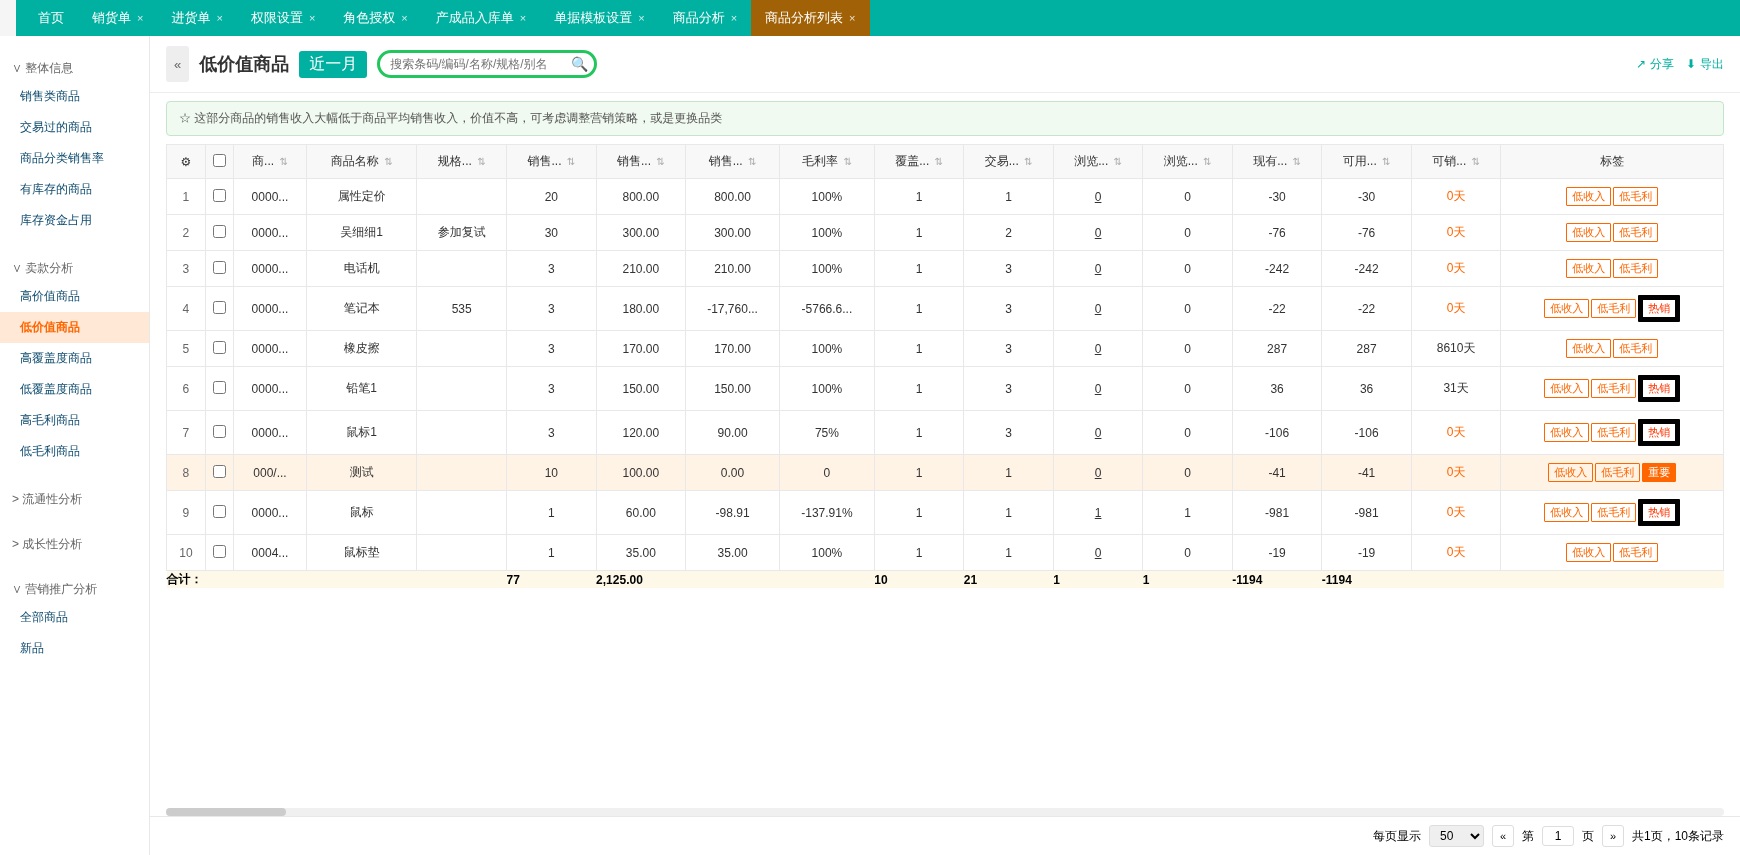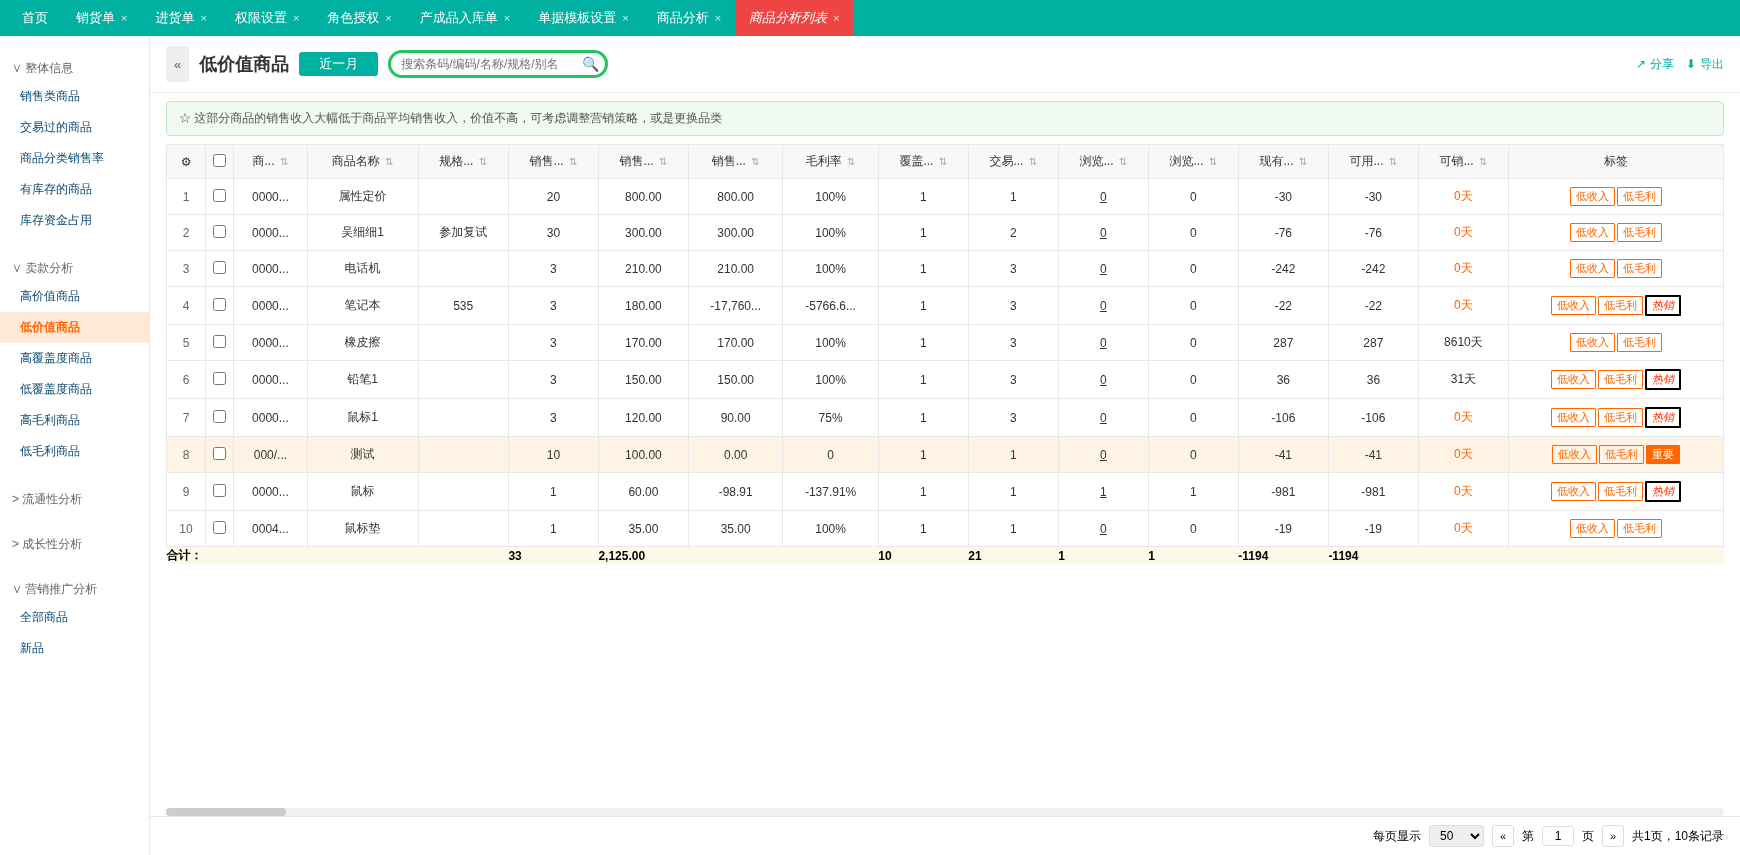--- a/index.html
+++ b/index.html
@@ -6,32 +6,33 @@
     body { font-family: "Microsoft YaHei", Arial, sans-serif; font-size: 12px; background: #f5f5f5; overflow: hidden; height: 855px; }
 
     
     .top-nav {
       background: #00b0a0;
       height: 36px;
       display: flex;
       align-items: center;
       padding: 0 8px;
       gap: 0;
+      margin-left: 16px;
     }
     .nav-item {
       color: white;
       padding: 0 14px;
       height: 36px;
       display: flex;
       align-items: center;
       cursor: pointer;
       font-size: 13px;
       white-space: nowrap;
     }
-    .nav-item.active { background: #ef4444; font-style: italic; }
+    .nav-item.active { background: #a16207; }
     .nav-item .close-btn { margin-left: 6px; font-size: 11px; opacity: 0.8; }
 
     
     .main-layout {
       display: flex;
       height: calc(855px - 36px);
     }
 
     
     .sidebar {
@@ -78,22 +79,22 @@
     .page-title {
       font-size: 18px;
       font-weight: bold;
       color: #333;
     }
     .filter-btn {
       background: #00b0a0;
       color: white;
       border: none;
       border-radius: 3px;
-      padding: 3px 20px;
-      font-size: 13px;
+      padding: 3px 10px;
+      font-size: 16px;
       cursor: pointer;
     }
     .search-box {
       border: 3px solid #22c55e;
       border-radius: 20px;
       padding: 4px 30px 4px 10px;
       font-size: 12px;
       width: 220px;
       outline: none;
       position: relative;
@@ -177,21 +178,21 @@
     tbody tr.highlighted { background: #fff3e6; }
     .tag-badge {
       display: inline-block;
       padding: 1px 5px;
       border-radius: 1px;
       font-size: 11px;
       margin: 1px;
     }
     .tag-low-income { color: #ff6600; border: 1px solid #ff6600; }
     .tag-low-margin { color: #ff6600; border: 1px solid #ff6600; }
-    .tag-hot { color: #ff3300; border: 2px solid #000000; font-style: italic; }
+    .tag-hot { color: #ff3300; border: 5px solid #000000; }
     .tag-important { color: white; background: #ff6600; border: 1px solid #ff6600; }
     .underline-val { text-decoration: underline; cursor: pointer; color: #333; }
     .total-row td {
       background: #fef8e8;
       font-weight: bold;
     }
 
     
     .pagination {
       border-top: 1px solid #e8e8e8;
@@ -558,21 +559,21 @@
     <td style="color:#ff6600">0天</td>
     <td><span class="tag-badge tag-low-income">低收入</span><span class="tag-badge tag-low-margin">低毛利</span></td>
   </tr>
           </tbody>
         <tfoot>
           <tr class="total-row">
             <td colspan="2">合计：</td>
             <td></td>
             <td></td>
             <td></td>
-            <td>33</td>
+            <td>77</td>
             <td>2,125.00</td>
             <td></td>
             <td></td>
             <td>10</td>
             <td>21</td>
             <td>1</td>
             <td>1</td>
             <td>-1194</td>
             <td>-1194</td>
             <td></td>

